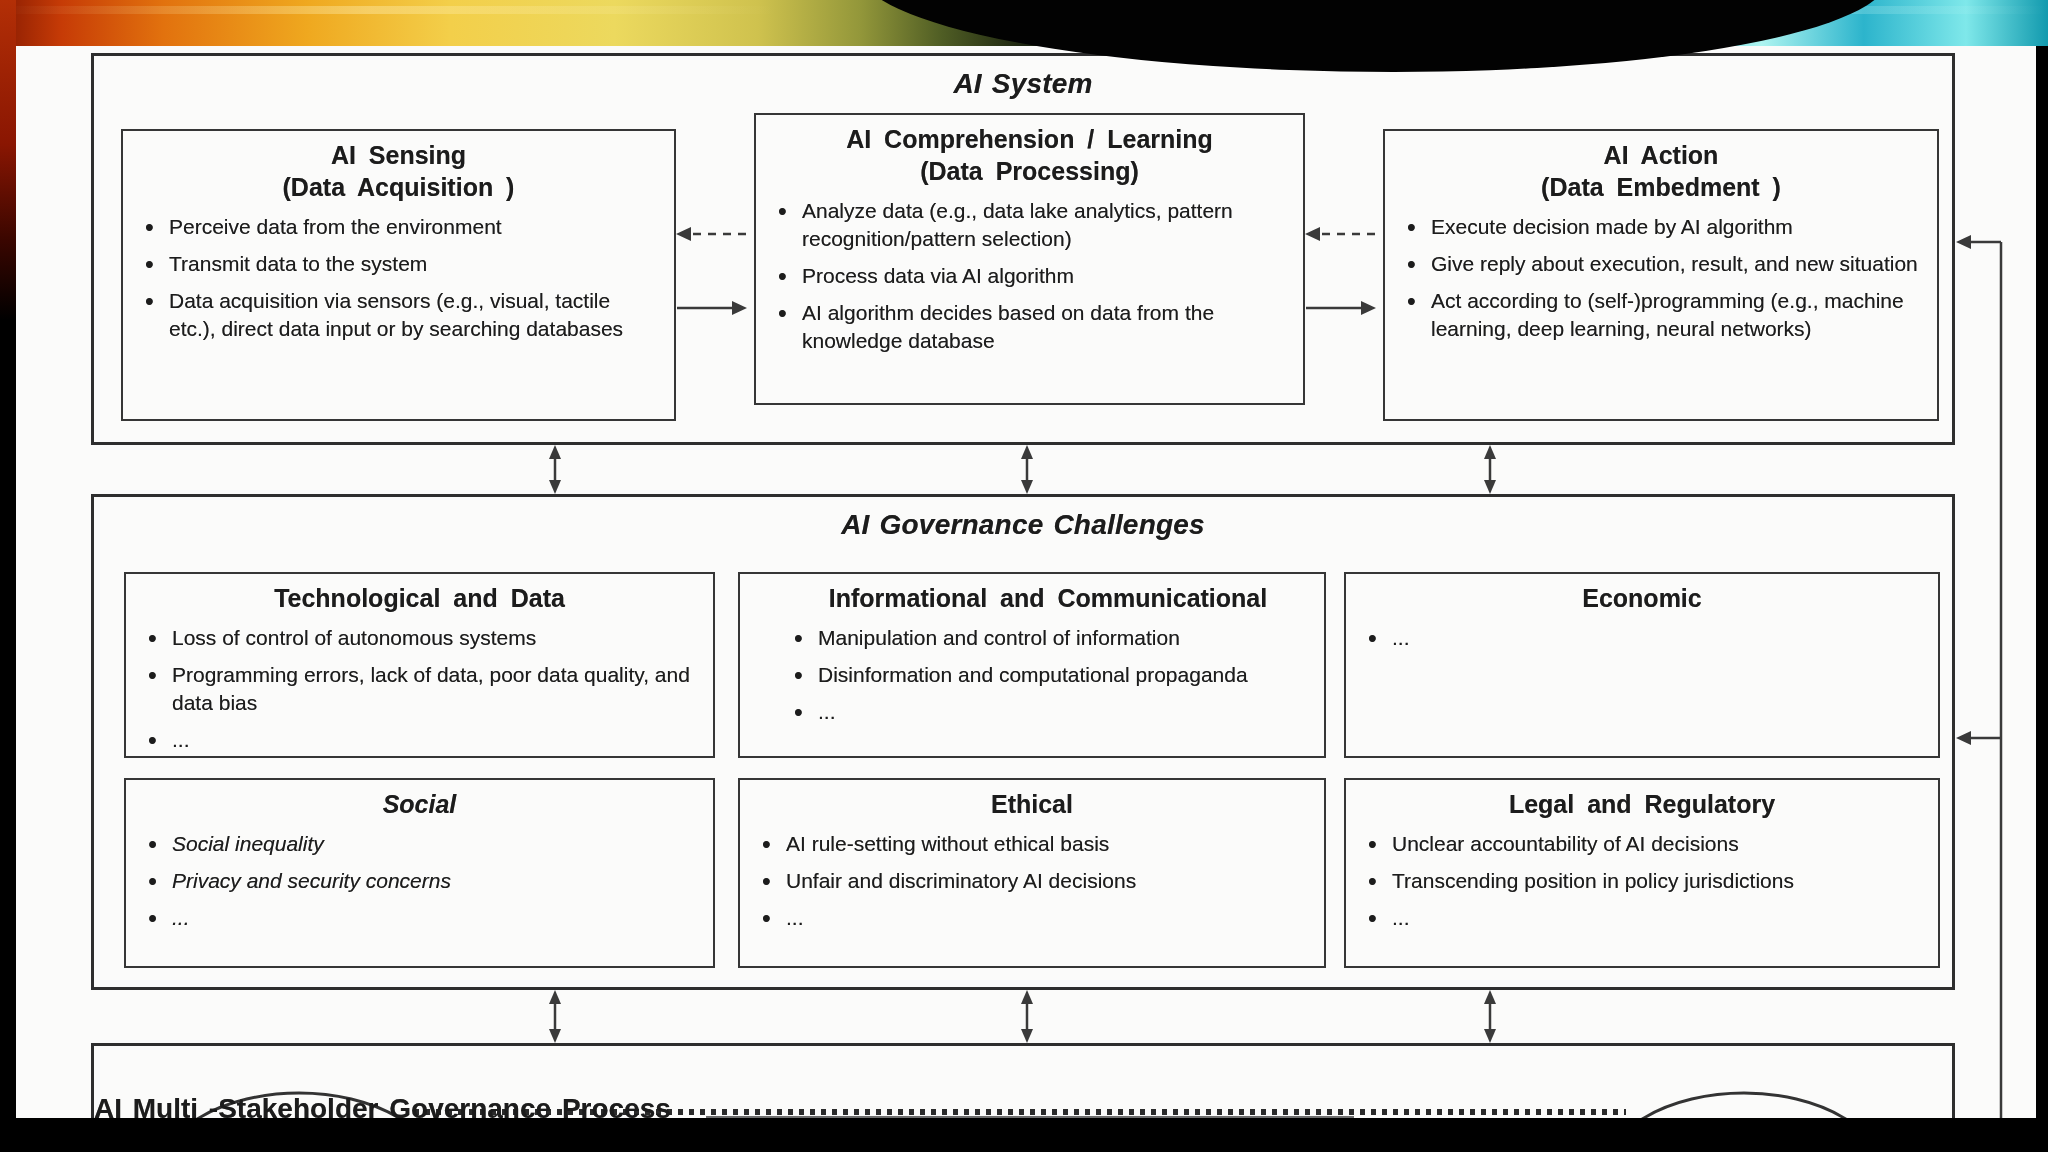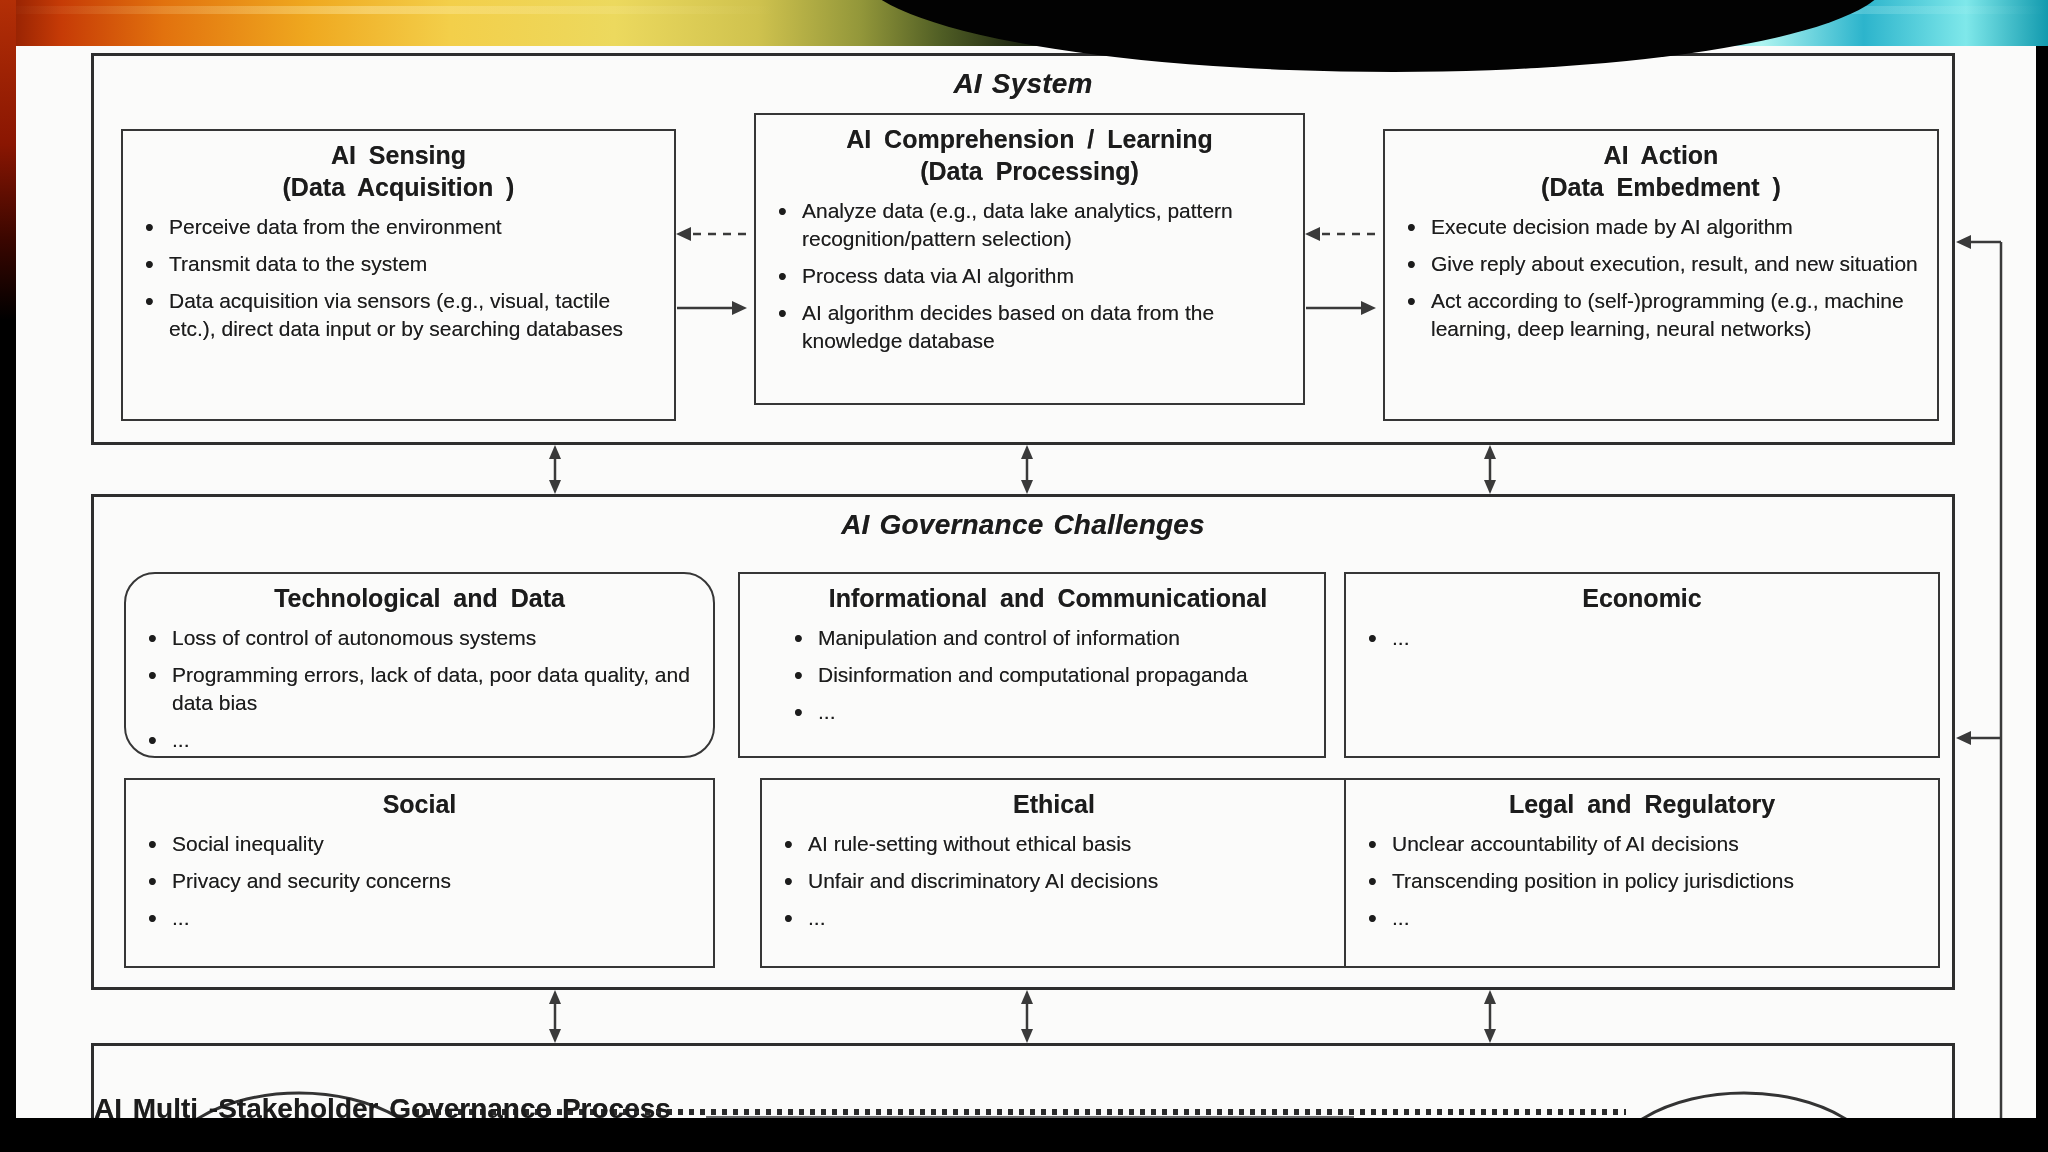--- a/index.html
+++ b/index.html
@@ -80,21 +80,21 @@
           <li>Execute decision made by AI algorithm</li>
           <li>Give reply about execution, result, and new situation</li>
           <li>Act according to (self-)programming (e.g., machine learning, deep learning, neural networks)</li>
         </ul>
       </div>
     </div>
 
     <div class="outer-box" style="left:75px;top:456px;width:1864px;height:496px;">
       <div class="sec-title">AI Governance Challenges</div>
 
-      <div class="inner-box" style="left:30px;top:75px;width:591px;height:186px;border-radius:31px;">
+      <div class="inner-box" style="left:30px;top:75px;width:591px;height:186px;">
         <div class="box-title">Technological and Data</div>
         <ul class="bullets">
           <li>Loss of control of autonomous systems</li>
           <li>Programming errors, lack of data, poor data quality, and data bias</li>
           <li>...</li>
         </ul>
       </div>
 
       <div class="inner-box" style="left:644px;top:75px;width:588px;height:186px;padding-left:46px;">
         <div class="box-title">Informational and Communicational</div>
@@ -105,30 +105,30 @@
         </ul>
       </div>
 
       <div class="inner-box" style="left:1250px;top:75px;width:596px;height:186px;">
         <div class="box-title">Economic</div>
         <ul class="bullets">
           <li>...</li>
         </ul>
       </div>
 
-      <div class="inner-box" style="left:30px;top:281px;width:591px;height:190px;">
+      <div class="inner-box" style="left:30px;top:281px;width:591px;height:190px;font-style:italic;">
         <div class="box-title">Social</div>
         <ul class="bullets">
           <li>Social inequality</li>
           <li>Privacy and security concerns</li>
           <li>...</li>
         </ul>
       </div>
 
-      <div class="inner-box" style="left:644px;top:281px;width:588px;height:190px;margin-left:22px;">
+      <div class="inner-box" style="left:644px;top:281px;width:588px;height:190px;">
         <div class="box-title">Ethical</div>
         <ul class="bullets">
           <li>AI rule-setting without ethical basis</li>
           <li>Unfair and discriminatory AI decisions</li>
           <li>...</li>
         </ul>
       </div>
 
       <div class="inner-box" style="left:1250px;top:281px;width:596px;height:190px;">
         <div class="box-title">Legal and Regulatory</div>

